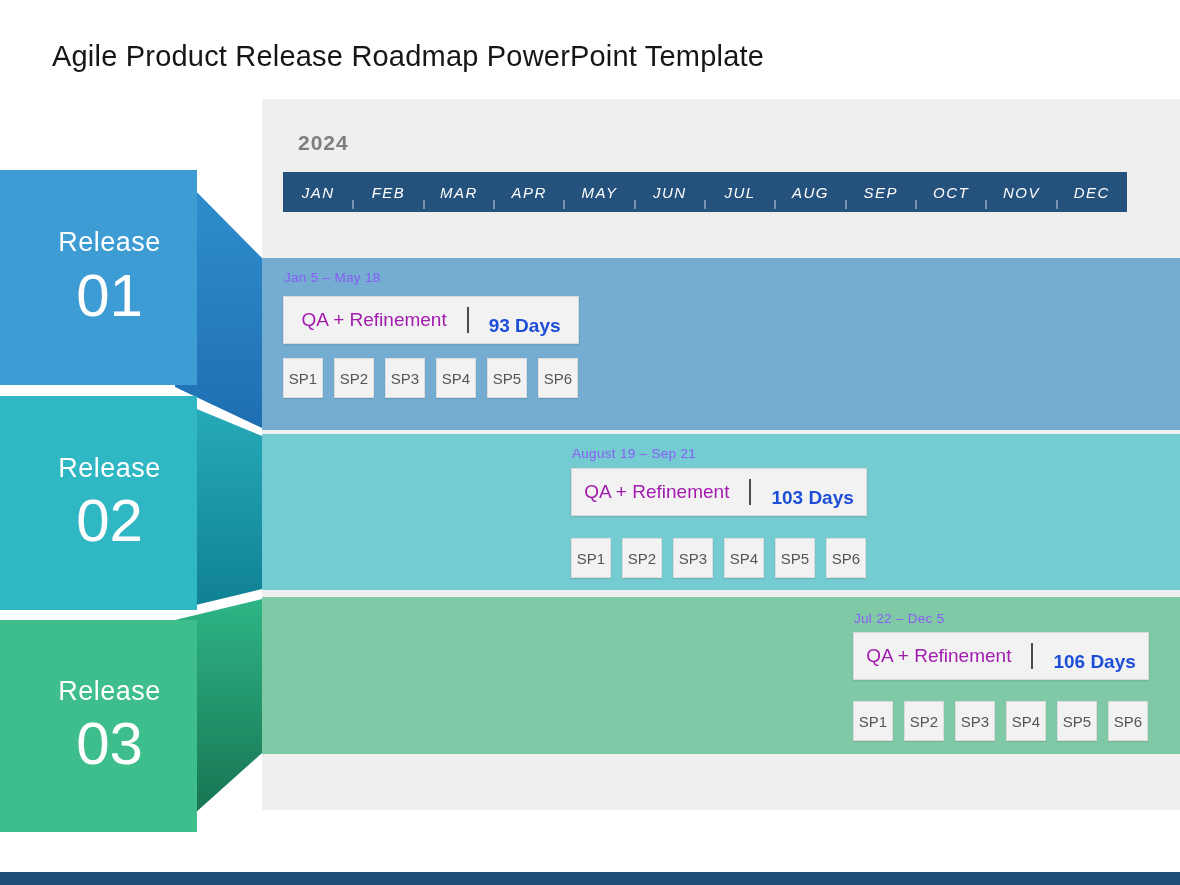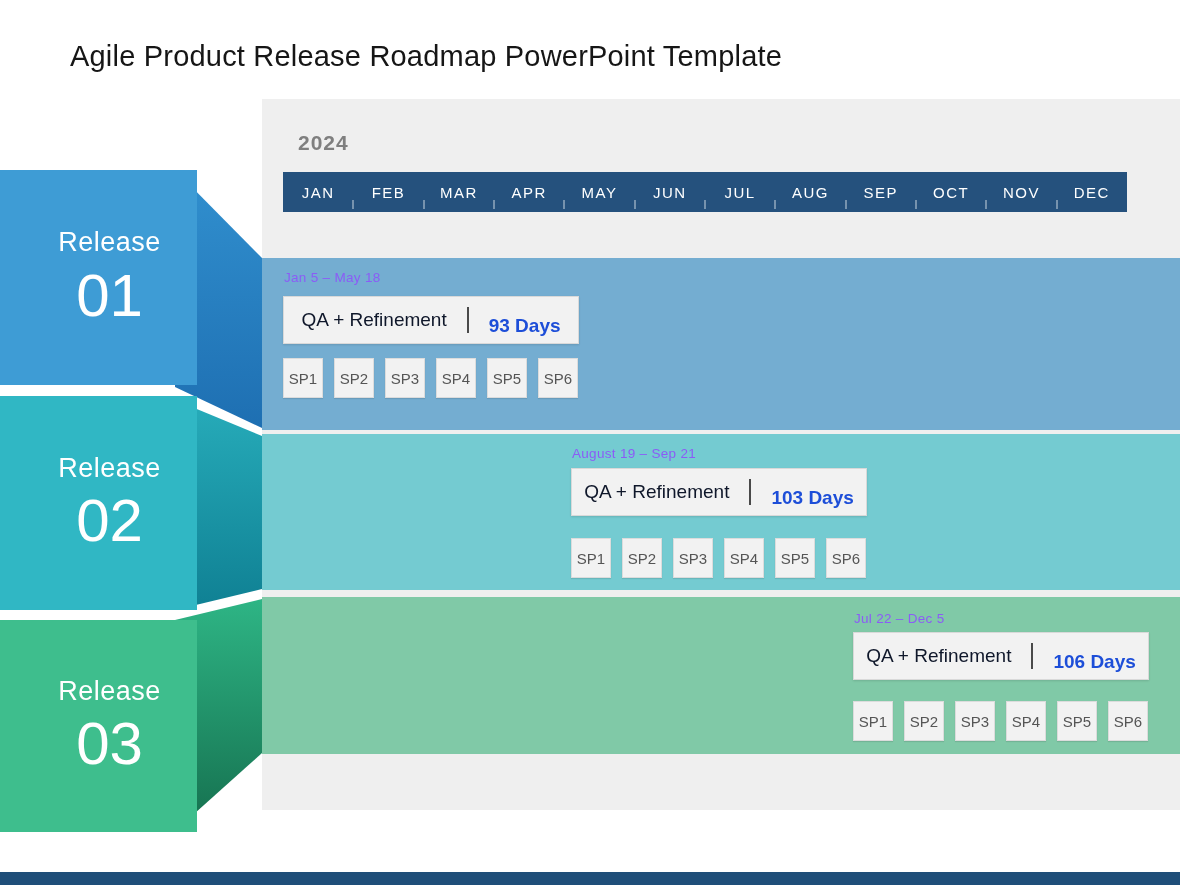--- a/index.html
+++ b/index.html
@@ -5,37 +5,37 @@
   html,body{margin:0;padding:0;}
   body{
     width:1180px;height:885px;position:relative;overflow:hidden;
     background:#ffffff;font-family:"Liberation Sans",sans-serif;
     -webkit-font-smoothing:antialiased;
   }
   .abs{position:absolute;}
 
   
   .slide-title{
-    left:52px;top:40px;font-size:29px;color:#161616;letter-spacing:.2px;margin-left:18px;
+    left:52px;top:40px;font-size:29px;color:#161616;letter-spacing:.2px;
   }
 
   
   .panel{left:262px;top:99px;width:918px;height:711px;background:#efefef;}
 
   
   .year{left:298px;top:131px;font-size:21px;font-weight:bold;color:#7f7f7f;letter-spacing:1px;}
 
   
   .month-bar{
     left:283px;top:172px;width:844px;height:40px;background:#25517d;
     display:flex;align-items:center;
   }
   .month{
     flex:1;text-align:left;color:#ffffff;font-size:15px;letter-spacing:1.5px;
-    position:relative;height:100%;display:flex;align-items:center;justify-content:center;
+    position:relative;height:100%;display:flex;align-items:center;justify-content:center;font-style:italic;
   }
   .month:not(:first-child)::before{
     content:"";position:absolute;left:-1px;bottom:3px;width:2px;height:9px;
     background:rgba(255,255,255,.38);
   }
 
   
   .band{left:262px;width:918px;}
   .band-1{top:258px;height:172px;background:#74add1;}
   .band-2{top:434px;height:156px;background:#74cbd1;}
@@ -55,21 +55,21 @@
   
   .folds{left:0;top:0;pointer-events:none;}
 
   
   .date-label{font-size:13.5px;color:#8b5cf6;letter-spacing:.3px;}
   .qa-box{
     height:48px;background:#f2f2f2;border:1px solid #d9d9d9;box-sizing:border-box;
     display:flex;align-items:center;justify-content:center;
     box-shadow:0 1px 2px rgba(0,0,0,.12);
   }
-  .qa-label{font-size:19px;color:#0f172a;}
+  .qa-label{font-size:19px;color:#a21caf;}
   .qa-divider{width:2px;height:26px;background:#4a4a4a;margin:0 20px;}
   .qa-days{font-size:19px;font-weight:bold;color:#1d4ed8;margin-top:12px;}
   .sprint-row{display:flex;gap:11px;}
   .sprint-box{
     width:40px;height:40px;background:#f2f2f2;border:1px solid #dcdcdc;box-sizing:border-box;
     display:flex;align-items:center;justify-content:center;
     font-size:15px;color:#555555;box-shadow:0 1px 1px rgba(0,0,0,.10);
   }
   
   .g1-date{left:284px;top:270px;} .g1-qa{left:283px;top:296px;width:296px;} .g1-sp{left:283px;top:358px;}

